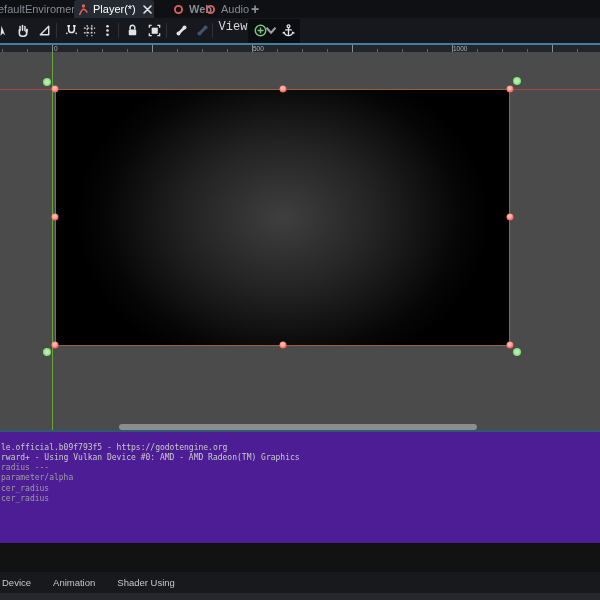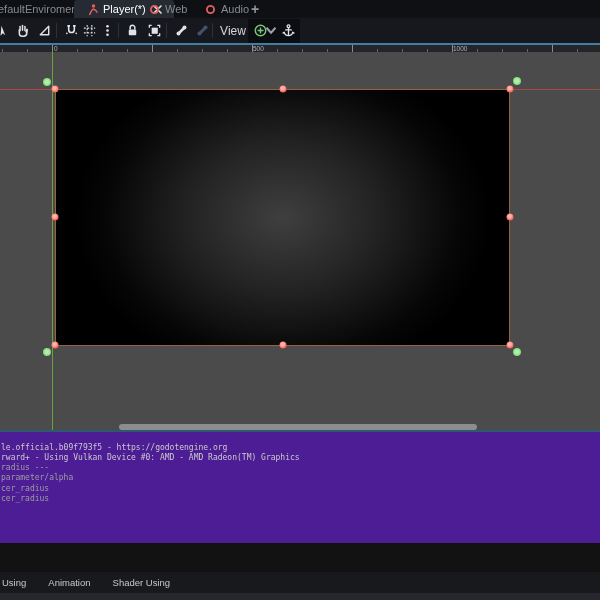--- a/index.html
+++ b/index.html
@@ -2,32 +2,32 @@
 <html><head>
 <meta charset="utf-8">
 <style>
   html,body{margin:0;padding:0;background:#000;}
   #app{position:relative;width:600px;height:600px;overflow:hidden;
        font-family:"Liberation Sans",sans-serif;background:#4b4b4b;}
   
   #tabbar{position:absolute;left:0;top:0;width:600px;height:18px;background:#0e1013;}
   .tab{position:absolute;top:0;height:18px;display:flex;align-items:center;gap:4px;
        color:#858b94;font-size:11px;white-space:nowrap;}
-  .tab.active{background:#262a32;color:#fff;border-radius:3px 3px 0 0;padding:0 12px;}
+  .tab.active{background:#262a32;color:#fff;border-radius:3px 3px 0 0;padding:0 2px;}
   .tab-icon{width:13px;height:13px;flex:0 0 auto;}
   .close-x{width:9px;height:9px;margin-left:3px;}
   .plus-btn{position:absolute;top:0;height:18px;display:flex;align-items:center;
        color:#8e959e;font-size:14px;font-weight:bold;}
   
   #toolbar{position:absolute;left:0;top:18px;width:600px;height:25px;background:#16181d;}
   .tbtn{position:absolute;top:2px;width:22px;height:21px;display:flex;align-items:center;justify-content:center;}
   .tbtn svg{width:15px;height:15px;}
   .tsep{position:absolute;top:5px;width:1px;height:15px;background:#2c3038;}
   #view-menu{position:absolute;top:2px;left:216px;width:34px;height:21px;display:flex;
-       align-items:center;justify-content:center;color:#d4d7db;font-size:12px;}
+       justify-content:center;color:#d4d7db;font-size:12px;font-family:Liberation Mono, monospace;}
   #anchor-panel{position:absolute;left:248px;top:1px;width:52px;height:24px;background:#0b0d10;}
   
   .focus-line{position:absolute;left:0;width:600px;height:2px;}
   #focus-top{top:43px;background:#3f7fa3;}
   #focus-bottom{top:429.5px;background:#2c5a73;}
   
   #ruler{position:absolute;left:0;top:45px;width:600px;height:7px;background-color:#232529;
     background-image:
       repeating-linear-gradient(90deg,#8a8d92 0 1px,transparent 1px 100px),
       repeating-linear-gradient(90deg,#63666b 0 1px,transparent 1px 25px);
@@ -78,21 +78,21 @@
             <path d="M4.6 14 L7 9.2 L9 7.4 L12 9 L13.4 11.2" stroke="#e25f5b" stroke-width="1.9" fill="none" stroke-linecap="round" stroke-linejoin="round"></path>
           </svg>
       </span>
       <span>Player(*)</span>
       <span class="close-x">
         <svg viewBox="0 0 9 9">
             <path d="M1 1 L8 8 M8 1 L1 8" stroke="#e4e6e9" stroke-width="1.6" stroke-linecap="round"></path>
           </svg>
       </span>
     </div>
-    <div class="tab" style="left:148px;">
+    <div class="tab" style="left:172px;font-weight:bold;">
       <span class="tab-icon">
         <svg viewBox="0 0 16 16">
             <circle cx="8" cy="8" r="4.4" stroke="#e25f5b" stroke-width="2.3" fill="none"></circle>
           </svg>
       </span>
       <span>Web</span>
     </div>
     <div class="tab" style="left:204px;">
       <span class="tab-icon">
         <svg viewBox="0 0 16 16">
@@ -241,19 +241,19 @@
       <div class="log-line"></div>
       <div class="log-line">radius ---</div>
       <div class="log-line">parameter/alpha</div>
       <div class="log-line">cer_radius</div>
       <div class="log-line">cer_radius</div>
     </div>
     <div id="output-band"></div>
   </div>
 
   <div id="bottombar">
-    <span class="bb-item">Using</span>
+    <span class="bb-item">Device</span>
     <span class="bb-item">Animation</span>
     <span class="bb-item">Shader Using</span>
   </div>
   <div id="bottomstrip"></div>
 
 </div>
 
 </body></html>

